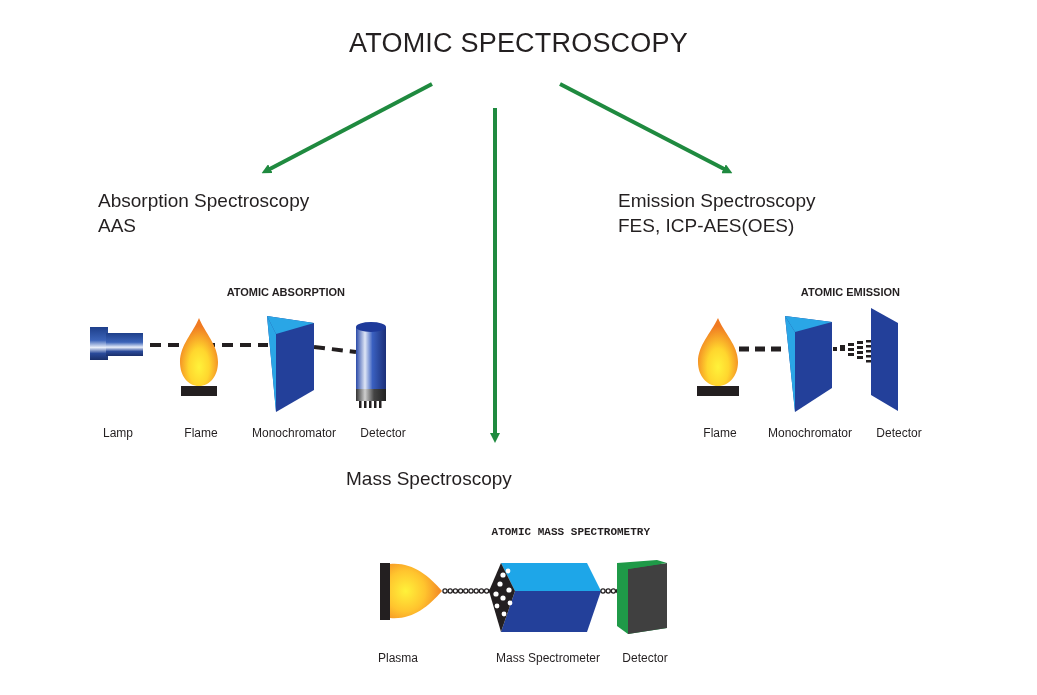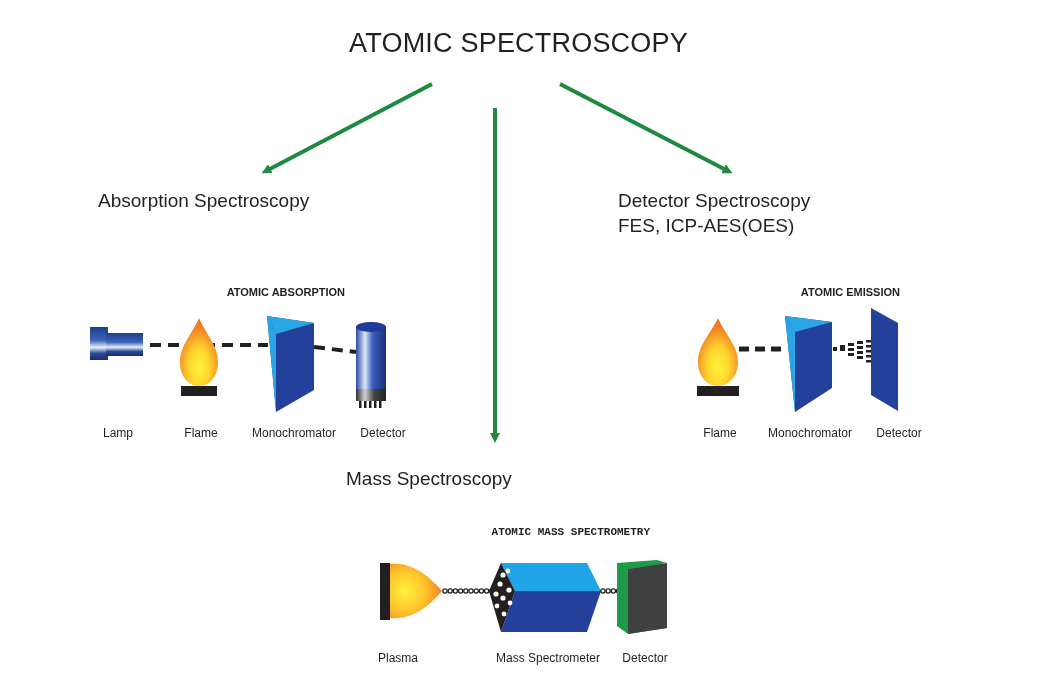--- a/index.html
+++ b/index.html
@@ -169,23 +169,24 @@
       <polygon points="628,569 667,563 667,628 628,634" fill="#404040"></polygon>
       <polygon points="617,563 657,560 667,563 628,569" fill="#1f9a48"></polygon>
     </g>
   </g>
 </svg>
 
 <div class="abs main-title">ATOMIC SPECTROSCOPY</div>
 
 <div class="abs branch" style="left:98px; width:300px; top:188px;">
   <div>Absorption Spectroscopy</div>
+  <div>AAS</div>
 </div>
 <div class="abs branch" style="left:618px; width:300px; top:188px;">
-  <div>Detector Spectroscopy</div>
+  <div>Emission Spectroscopy</div>
   <div>FES, ICP-AES(OES)</div>
 </div>
 <div class="abs branch" style="left:346px; width:300px; top:466px;">
   <div>Mass Spectroscopy</div>
 </div>
 
 <div class="abs sub" style="left:145px; width:200px; top:286px;">ATOMIC ABSORPTION</div>
 <div class="abs sub" style="left:700px; width:200px; top:286px;">ATOMIC EMISSION</div>
 <div class="abs sub" style="left:370px; width:280px; top:526px;font-family:Liberation Mono, monospace;">ATOMIC MASS SPECTROMETRY</div>
 

